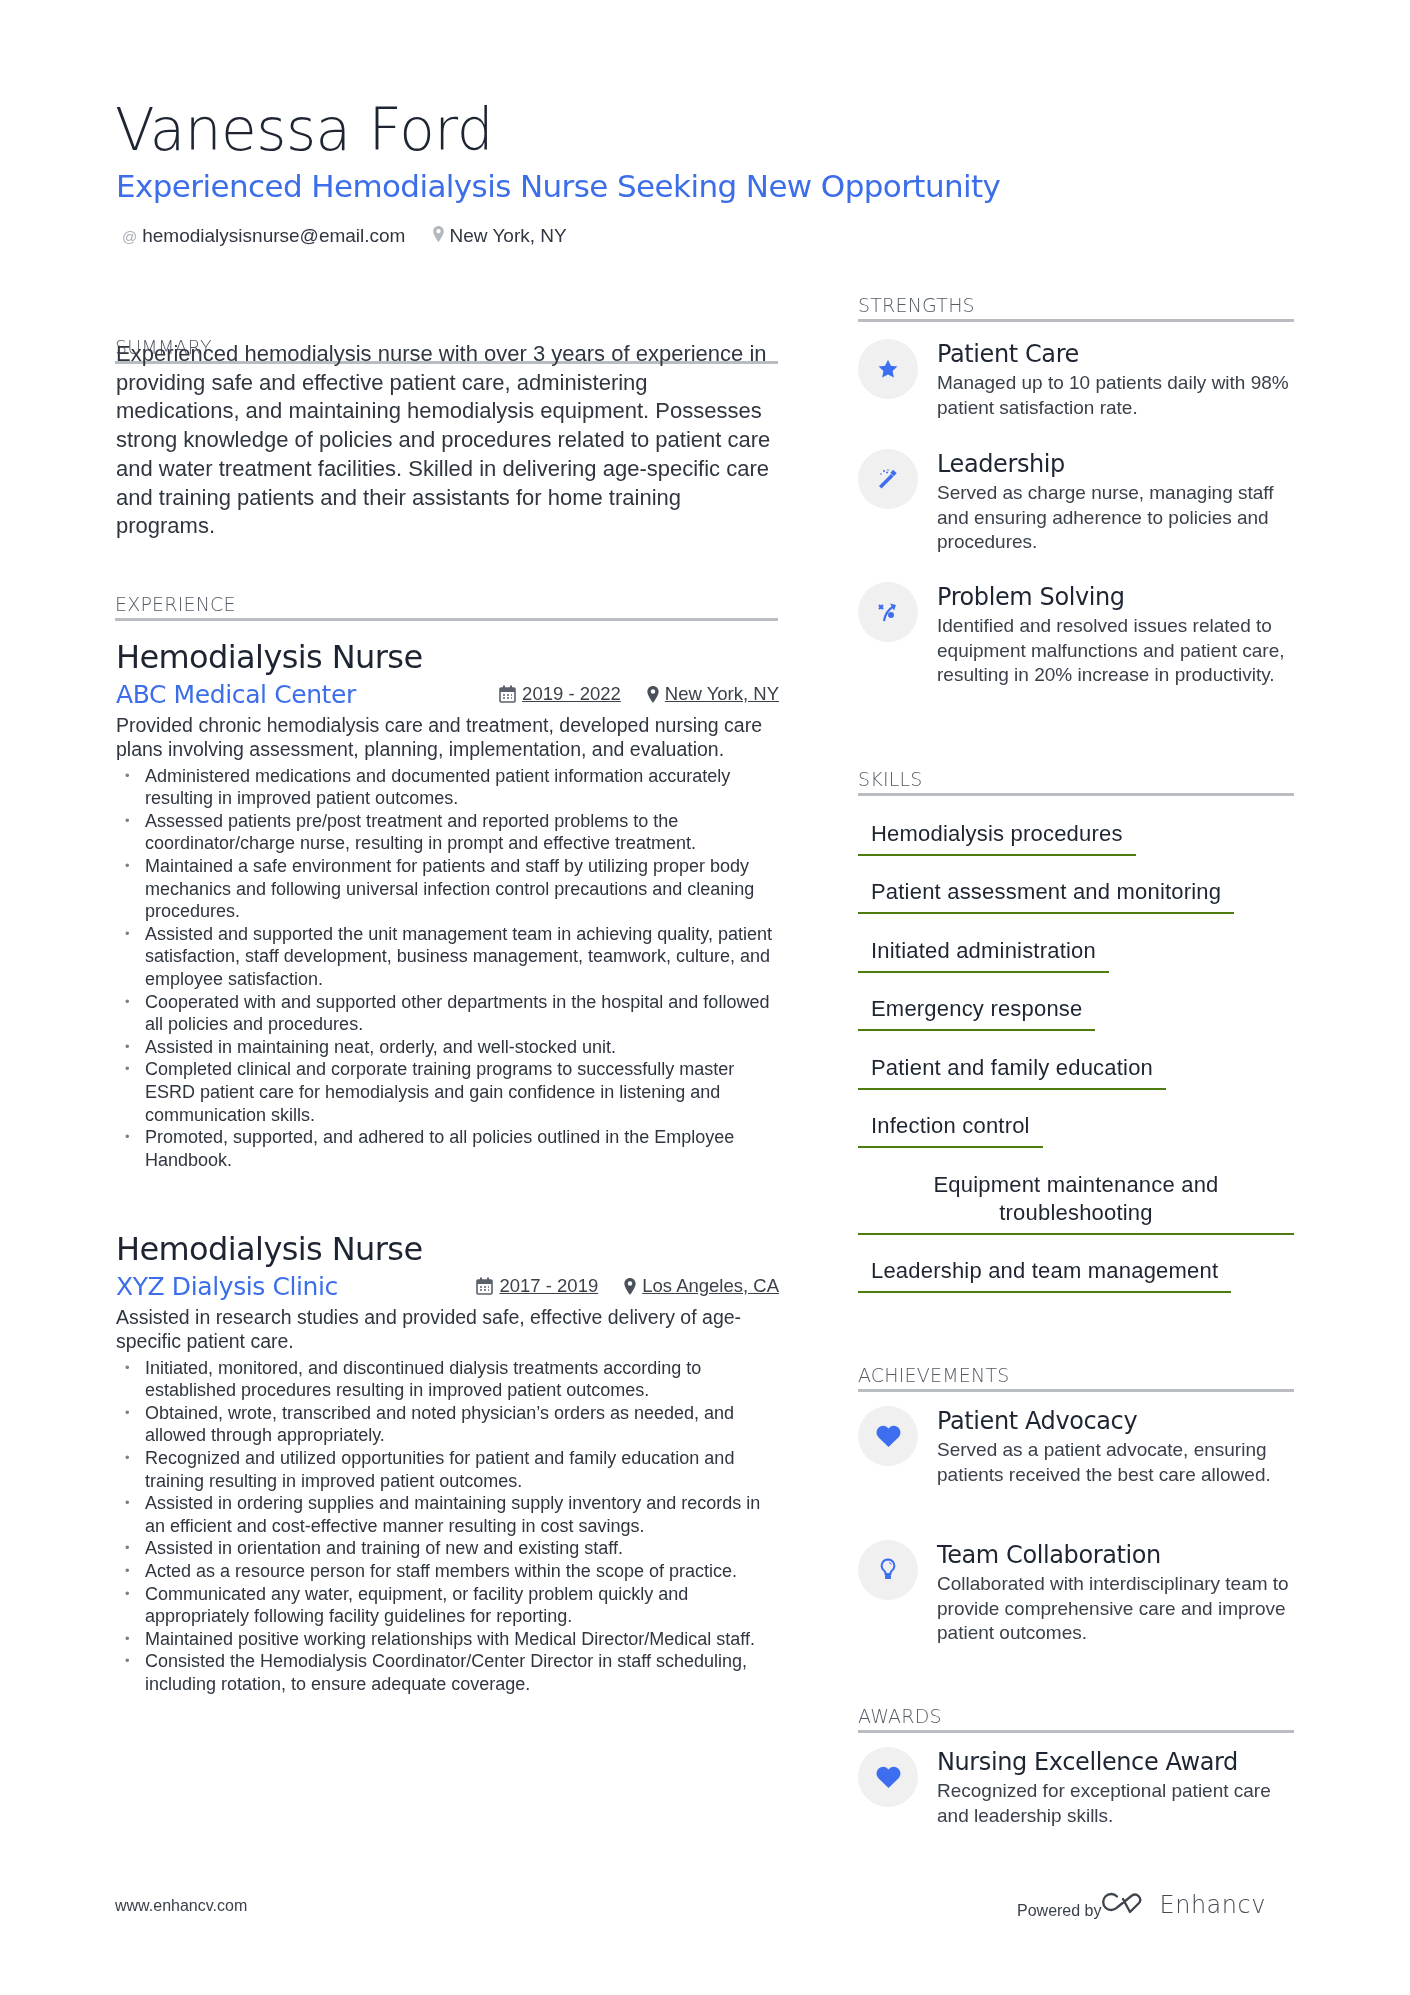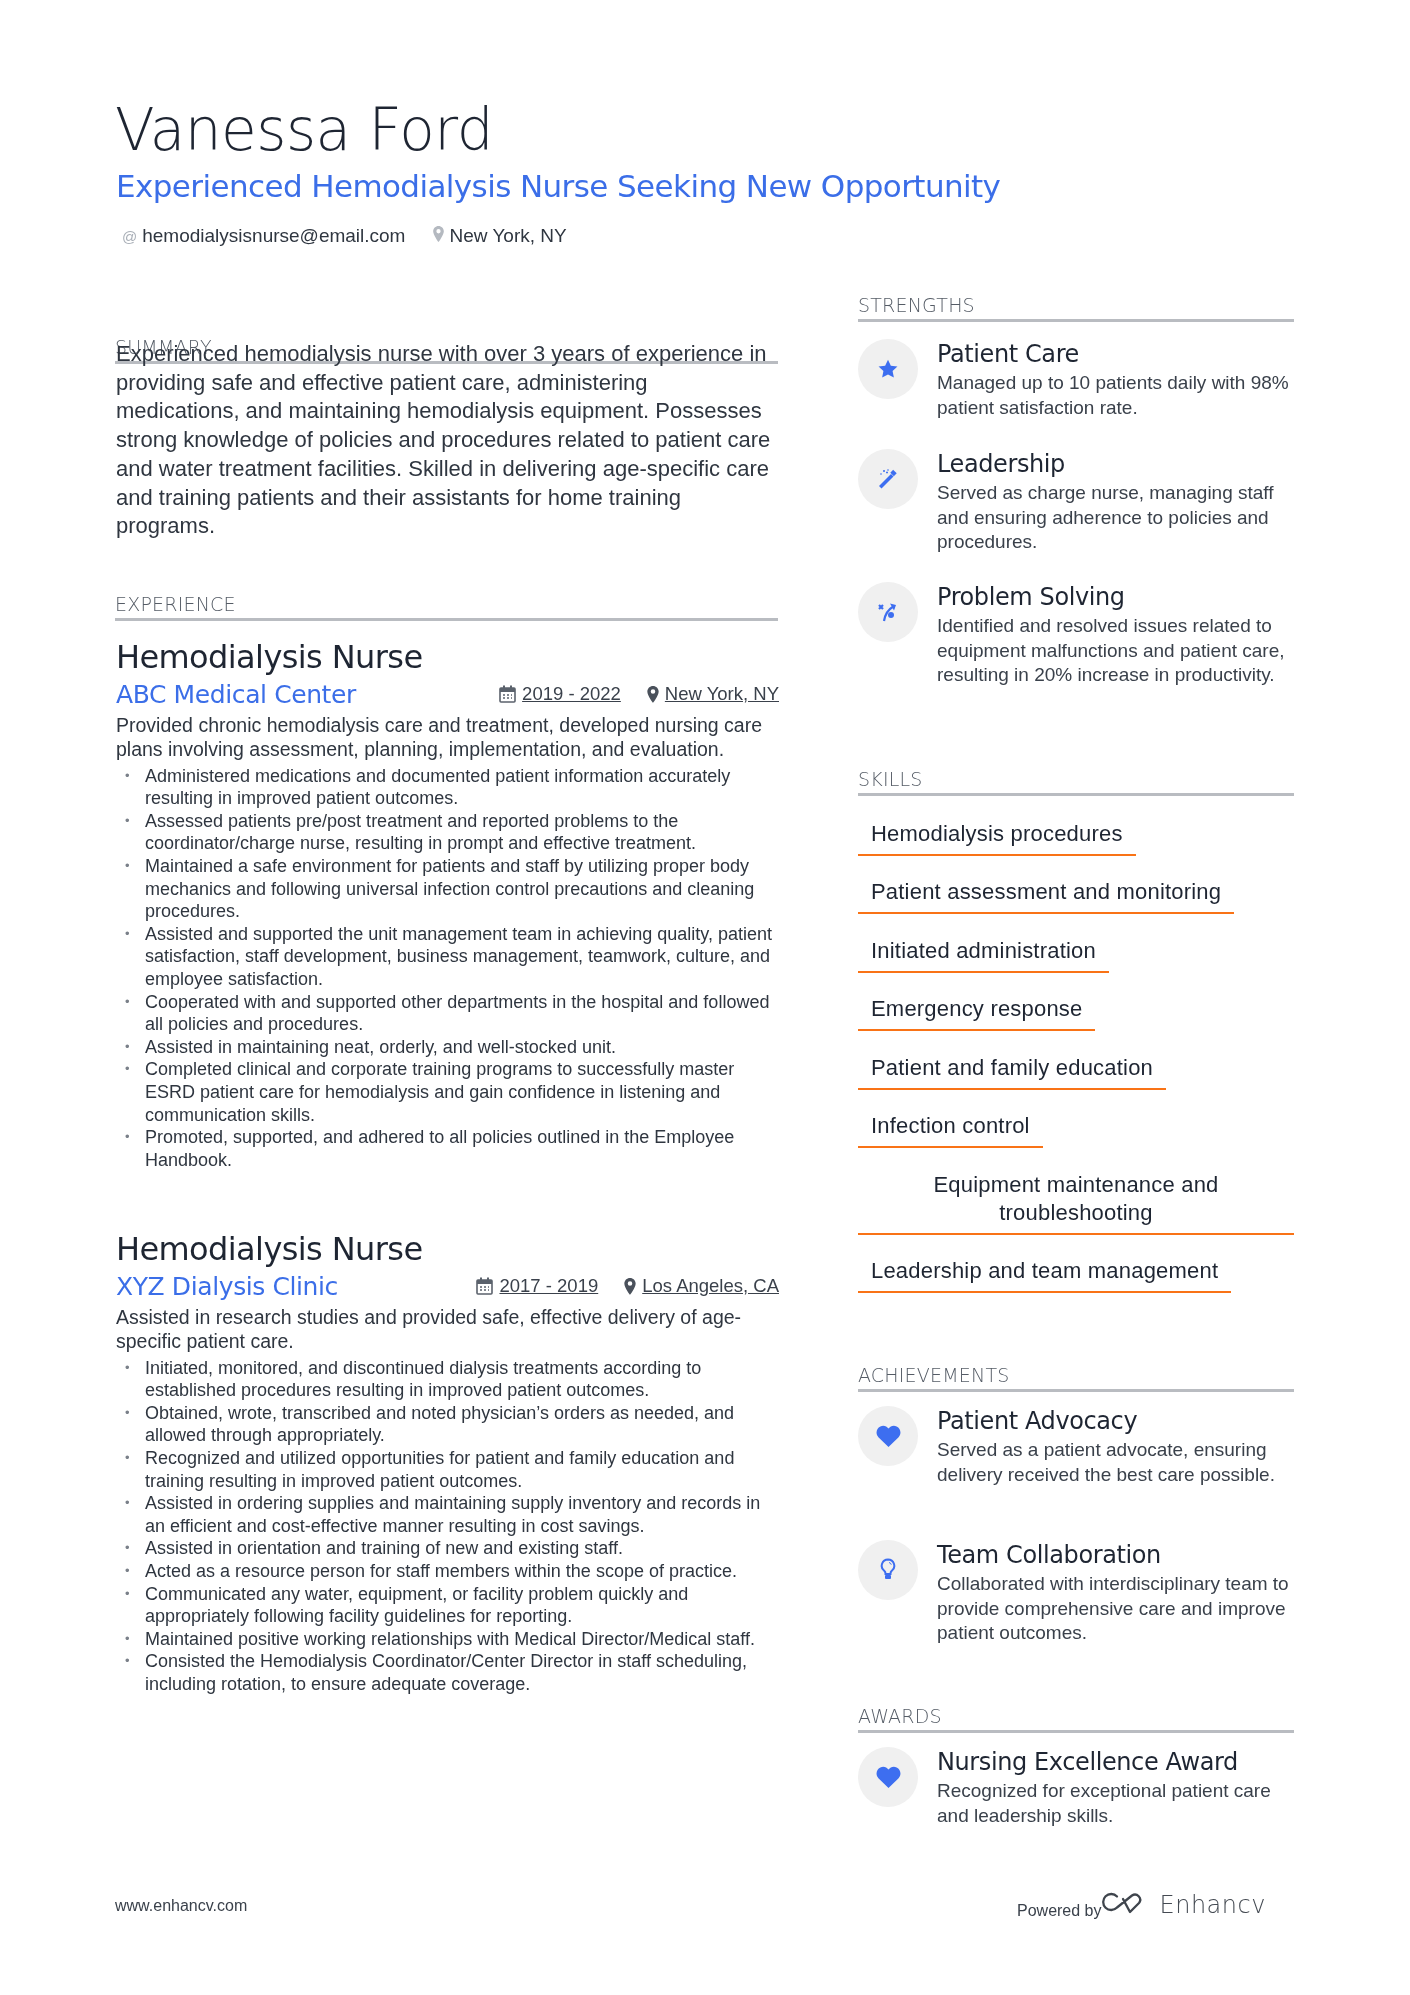--- a/index.html
+++ b/index.html
@@ -29,21 +29,21 @@
   .bullets { list-style: none; width: 663px; margin-top: 3px; }
   .bullets li { position: relative; padding-left: 29px; font-size: 18px; line-height: 22.6px; color: #2f3640; }
   .bullets li::before { content: "•"; position: absolute; left: 9px; top: 0; color: #7a8089; font-size: 13px; }
 
   .feat { position: absolute; left: 858px; width: 436px; display: flex; }
   .feat .circle { width: 60px; height: 60px; border-radius: 50%; background: #f0f0f0; flex: 0 0 60px; display: flex; align-items: center; justify-content: center; }
   .feat .body { margin-left: 19px; }
   .feat .ftitle { font-size: 24px; color: #1e2532; font-family: "DejaVu Sans", sans-serif; letter-spacing: -0.4px; line-height: 30px; }
   .feat .fdesc { font-size: 19px; line-height: 24.5px; color: #3a414b; margin-top: 2px; }
 
-  .skill { position: absolute; left: 858px; font-size: 22px; color: #1e2532; padding: 0 13px 6px 13px; border-bottom: 2px solid #f97316; line-height: 28px; letter-spacing: 0.2px; }
+  .skill { position: absolute; left: 858px; font-size: 22px; color: #1e2532; padding: 0 13px 6px 13px; border-bottom: 2px solid #4d7c0f; line-height: 28px; letter-spacing: 0.2px; }
   .skill.wide { width: 436px; text-align: center; }
 
   .footer-url { left: 115px; top: 1897px; font-size: 16px; color: #3a414b; text-align: right; }
   .powered { left: 1017px; top: 1890px; display: flex; align-items: flex-end; }
   .powered .pb { font-size: 16px; color: #3a414b; }
   .powered .brand { display: flex; align-items: center; gap: 12px; font-size: 24px; color: #444a52; font-family: "DejaVu Sans", sans-serif; font-weight: 300; letter-spacing: 0.5px; }
 </style>
 </head>
 <body>
 
@@ -209,21 +209,21 @@
 <div class="sec-head right-col" style="top:1364px;">ACHIEVEMENTS</div>
 
 <div class="feat" style="top:1406px;">
   <div class="circle">
     <svg width="25" height="22" viewBox="0 0 24 21">
         <path d="M12 21L2.3 11.6C-.7 8.6.2 3.2 4.2 1.4 7-.1 10.2.9 12 3.4 13.8.9 17-.1 19.8 1.4c4 1.8 4.9 7.2 1.9 10.2z" fill="#3d6ef0"></path>
       </svg>
   </div>
   <div class="body">
     <div class="ftitle">Patient Advocacy</div>
-    <div class="fdesc">Served as a patient advocate, ensuring delivery received the best care possible.</div>
+    <div class="fdesc">Served as a patient advocate, ensuring patients received the best care allowed.</div>
   </div>
 </div>
 
 <div class="feat" style="top:1540px;">
   <div class="circle">
     <svg width="16" height="24" viewBox="0 0 16 24">
         <path d="M8 1.5a6.3 6.3 0 0 0-3.8 11.3c.8.7 1.3 1.6 1.3 2.6V16h5v-.6c0-1 .5-1.9 1.3-2.6A6.3 6.3 0 0 0 8 1.5z" fill="none" stroke="#3d6ef0" stroke-width="2"></path>
         <rect x="5" y="17" width="6" height="4" rx="1" fill="#3d6ef0"></rect>
         <path d="M9 4.5a3 3 0 0 1 2.3 2.2" stroke="#3d6ef0" stroke-width="1" fill="none"></path>
       </svg>

